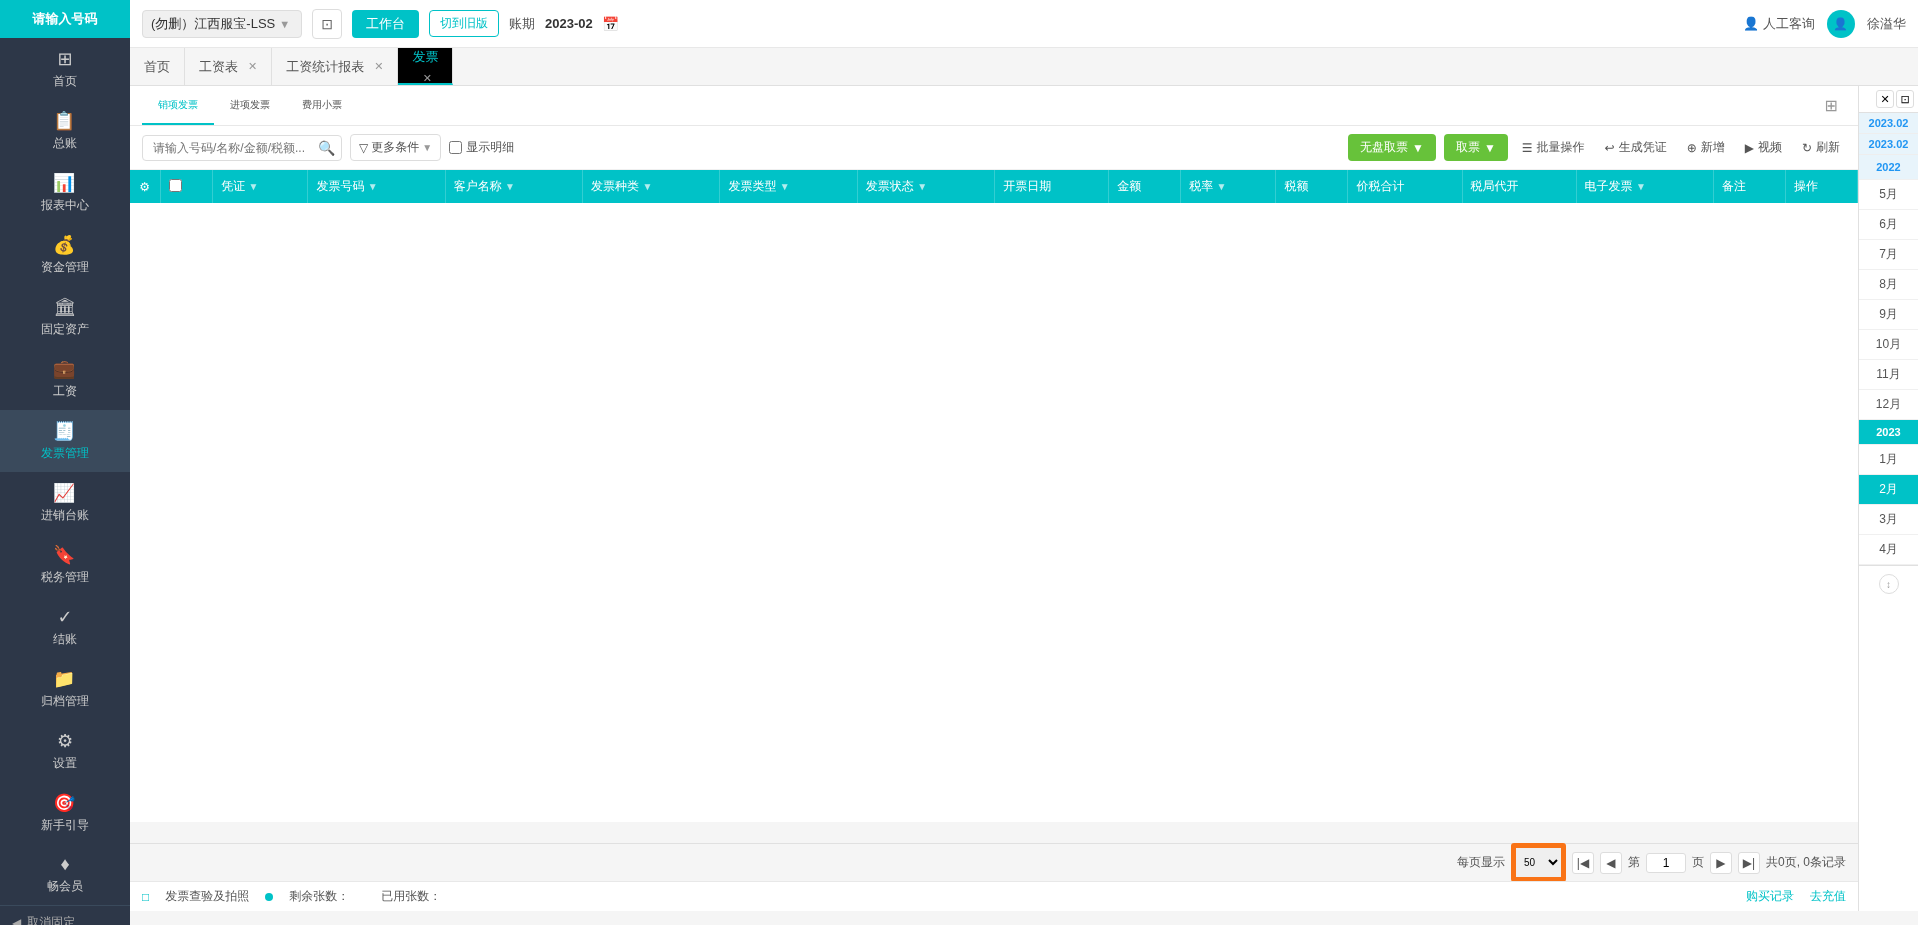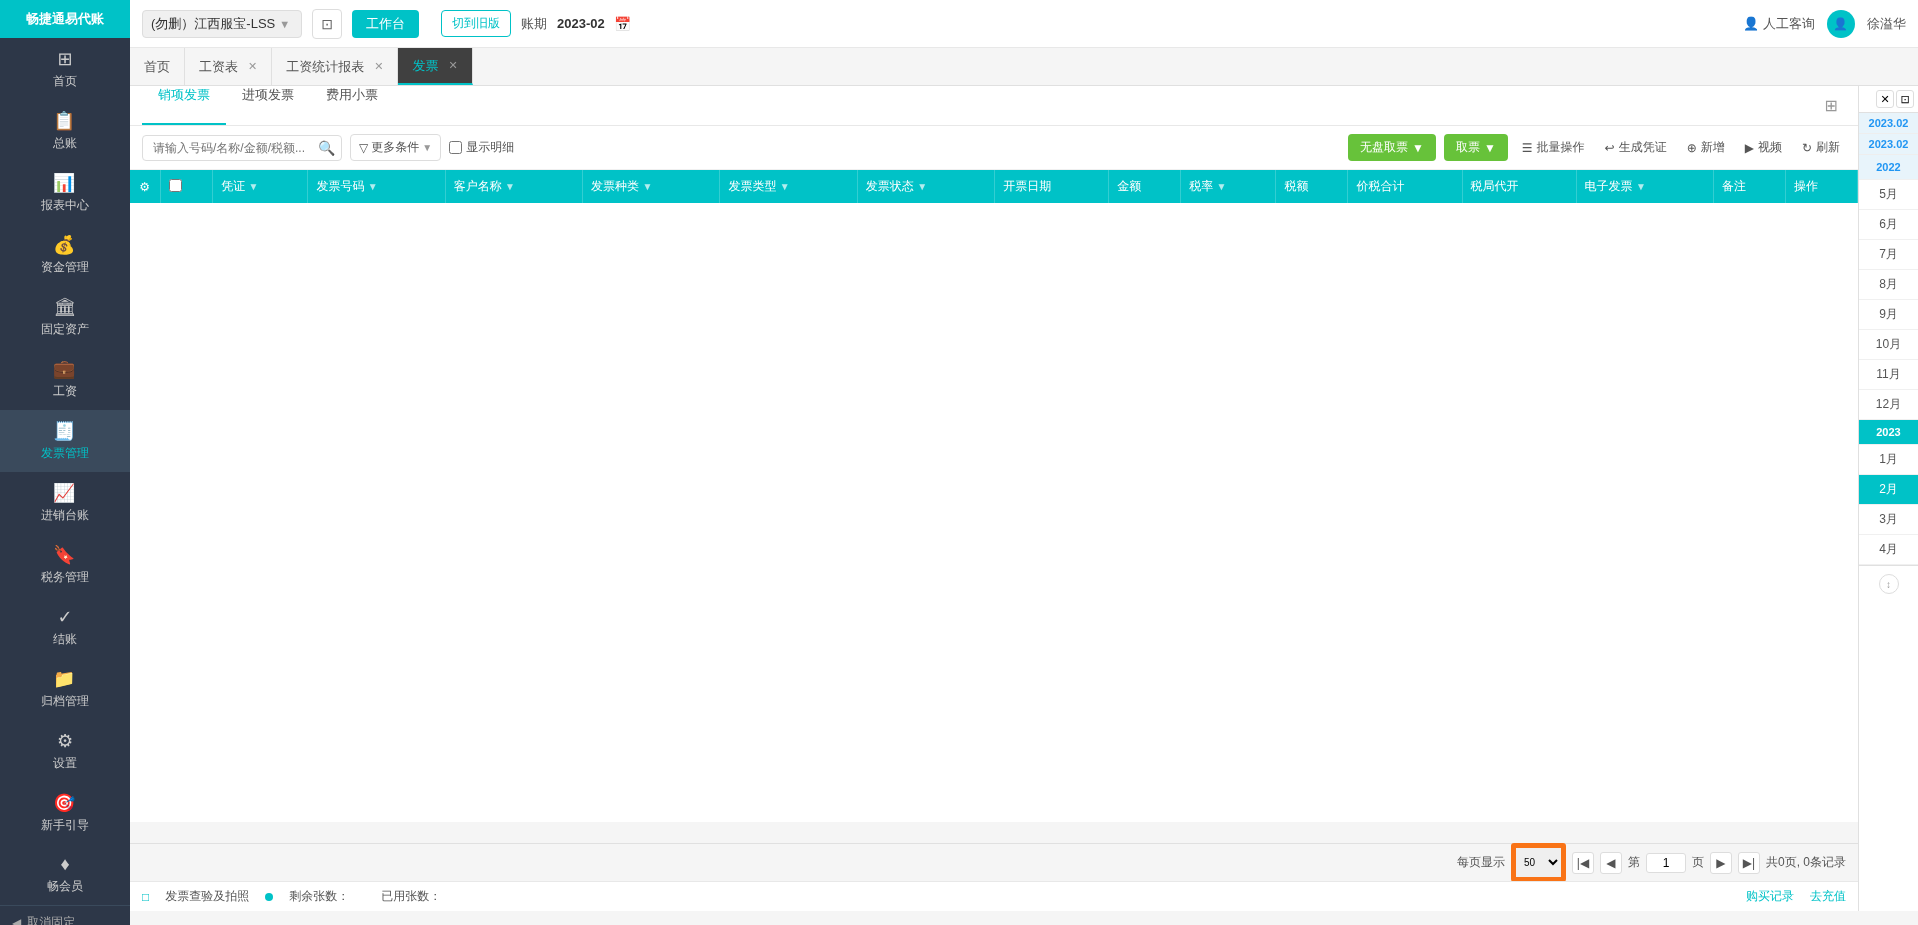--- a/index.html
+++ b/index.html
@@ -110,21 +110,20 @@
       cursor: pointer;
     }
     .old-btn {
       border: 1px solid #00c2c7;
       color: #00c2c7;
       border-radius: 4px;
       padding: 4px 10px;
       font-size: 12px;
       cursor: pointer;
       background: #fff;
-      margin-left: 12px;
     }
     .topbar-right {
       margin-left: auto;
       display: flex;
       align-items: center;
       gap: 12px;
     }
     .topbar-right span {
       font-size: 13px;
       color: #555;
@@ -147,45 +146,46 @@
       align-items: center;
       padding: 0 14px;
       font-size: 13px;
       color: #555;
       cursor: pointer;
       border-right: 1px solid #e0e0e0;
       gap: 6px;
       background: #f5f5f5;
     }
     .tab.active {
-      background: #404040;
+      background: #000000;
       color: #00c2c7;
       border-bottom: 2px solid #00c2c7;
+      flex-direction: column;
     }
     .tab .close-x {
       font-size: 11px;
       color: #999;
       margin-left: 4px;
     }
 
     
     .sub-tabs {
       height: 40px;
       background: #fff;
       display: flex;
       align-items: stretch;
       border-bottom: 1px solid #e8e8e8;
       padding: 0 12px;
       gap: 0;
     }
     .sub-tab {
       display: flex;
-      align-items: flex-start;
+      align-items: center;
       padding: 0 16px;
-      font-size: 13px;
+      font-size: 10px;
       color: #555;
       cursor: pointer;
       border-bottom: 2px solid transparent;
     }
     .sub-tab.active {
       color: #00c2c7;
       border-bottom: 2px solid #00c2c7;
     }
 
     
@@ -443,21 +443,21 @@
       display: flex;
       flex-direction: column;
       overflow: hidden;
     }
   </style>
 </head>
 <body>
 
 <div class="sidebar">
   <div class="sidebar-logo">
-    <span>畅捷通易代账</span>
+    <span>请输入号码</span>
   </div>
   <div class="sidebar-item">
     <span class="icon">⊞</span>
     <span>首页</span>
   </div>
   <div class="sidebar-item">
     <span class="icon">📋</span>
     <span>总账</span>
   </div>
   <div class="sidebar-item">

